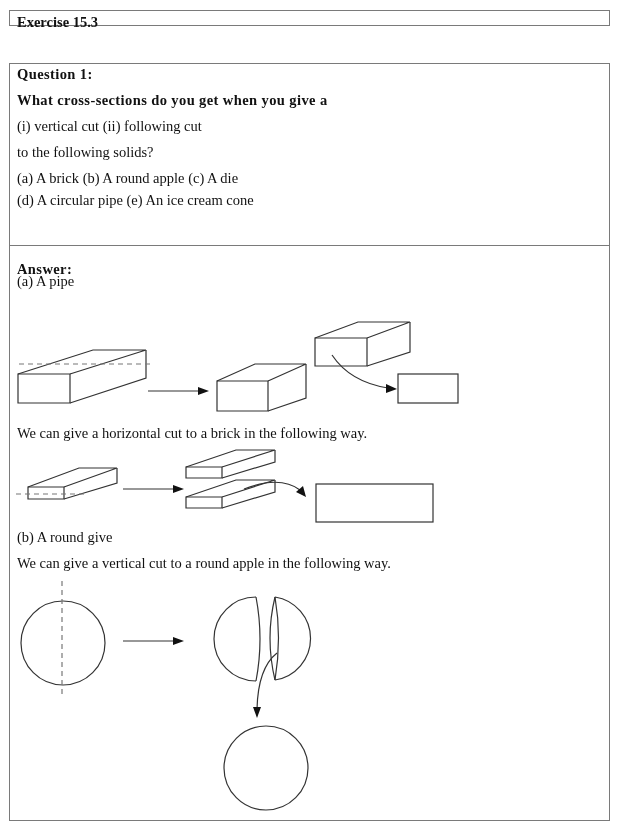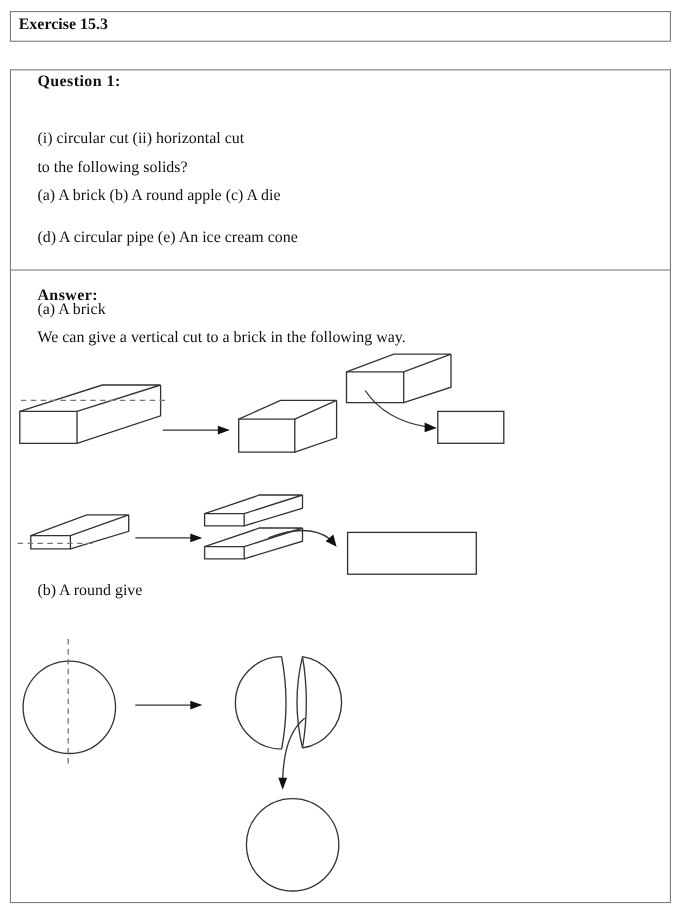--- a/index.html
+++ b/index.html
@@ -1,48 +1,48 @@
 <!DOCTYPE html>
 <html><head>
 <meta charset="utf-8">
 <style>
   html, body { margin: 0; padding: 0; background: #ffffff; }
   body { width: 619px; height: 829px; position: relative; overflow: hidden;
          font-family: "Liberation Serif", "DejaVu Serif", serif; color: #111; }
   .box { position: absolute; border: 1px solid #7a7a7a; box-sizing: border-box; background: #fff; }
-  #title-box { left: 9px; top: 10px; width: 601px; height: 28px; padding-left: 27px; }
+  #title-box { left: 9px; top: 10px; width: 601px; height: 16px; padding-left: 27px; }
   #title-box .t { position: absolute; left: 7px; top: 3px; font-size: 14.5px; font-weight: bold; }
   #main-box { left: 9px; top: 63px; width: 601px; height: 758px; }
   .divider { position: absolute; left: 0; right: 0; top: 181px; height: 0; border-top: 1px solid #7a7a7a; }
-  .line { position: absolute; left: 7px; font-size: 14.5px; white-space: nowrap; margin-left: 17px; }
+  .line { position: absolute; left: 7px; font-size: 14.5px; white-space: nowrap; }
   .bold { font-weight: bold; letter-spacing: 0.4px; }
   svg.fig { position: absolute; left: 0; overflow: visible; }
   svg.fig * { fill: none; stroke: #333; stroke-width: 1.2; }
   svg.fig .dash { stroke: #777; stroke-dasharray: 5 4; }
   svg.fig .ah { fill: #111; stroke: none; }
 </style>
 </head>
 <body>
 
 <div class="box" id="title-box">
   <span class="t">Exercise 15.3</span>
 </div>
 
 <div class="box" id="main-box">
   <div class="line bold" style="top:2px">Question 1:</div>
-  <div class="line" style="top:54px">(i) circular cut (ii) horizontal cut</div>
+  <div class="line bold" style="top:28px">What cross-sections do you get when you give a</div>
+  <div class="line" style="top:54px">(i) vertical cut (ii) following cut</div>
   <div class="line" style="top:80px">to the following solids?</div>
   <div class="line" style="top:106px">(a) A brick (b) A round apple (c) A die</div>
-  <div class="line" style="top:144px">(d) A circular pipe (e) An ice cream cone</div>
+  <div class="line" style="top:128px">(d) A circular pipe (e) An ice cream cone</div>
 
   <div class="divider"></div>
 
   <div class="line bold" style="top:197px">Answer:</div>
-  <div class="line" style="top:209px">(a) A brick</div>
-  <div class="line" style="top:235px">We can give a vertical cut to a brick in the following way.</div>
+  <div class="line" style="top:209px">(a) A pipe</div>
 
   <svg class="fig" style="top:255px" width="600" height="100" viewBox="0 0 600 100">
     <g>
       <polygon points="8,55 60,55 60,84 8,84"></polygon>
       <polyline points="8,55 83,31 136,31 60,55"></polyline>
       <polyline points="136,31 136,59 60,84"></polyline>
     </g>
     <line class="dash" x1="9" y1="45" x2="142" y2="45"></line>
     <g>
       <line x1="138" y1="72" x2="190" y2="72"></line>
@@ -58,20 +58,21 @@
       <polyline points="305,19 348,3 400,3 357,19"></polyline>
       <polyline points="400,3 400,33 357,47"></polyline>
     </g>
     <g>
       <path d="M 322,36 Q 340,63 378,69"></path>
       <polygon class="ah" points="387,70 376,65 376,74"></polygon>
     </g>
     <rect x="388" y="55" width="60" height="29"></rect>
   </svg>
 
+  <div class="line" style="top:361px">We can give a horizontal cut to a brick in the following way.</div>
 
   <svg class="fig" style="top:383px" width="600" height="80" viewBox="0 0 600 80">
     <g>
       <polygon points="18,40 54,40 54,52 18,52"></polygon>
       <polyline points="18,40 69,21 107,21 54,40"></polyline>
       <polyline points="107,21 107,36 54,52"></polyline>
     </g>
     <line class="dash" x1="6" y1="47" x2="76" y2="47"></line>
     <g>
       <line x1="113" y1="42" x2="165" y2="42"></line>
@@ -88,20 +89,21 @@
       <polyline points="265,33 265,45 212,61"></polyline>
     </g>
     <g>
       <path d="M 234,42 Q 270,28 290,43"></path>
       <polygon class="ah" points="296,50 286,45 293,39"></polygon>
     </g>
     <rect x="306" y="37" width="117" height="38"></rect>
   </svg>
 
   <div class="line" style="top:465px">(b) A round give</div>
+  <div class="line" style="top:491px">We can give a vertical cut to a round apple in the following way.</div>
 
   <svg class="fig" style="top:517px" width="600" height="240" viewBox="0 0 600 240">
     <circle cx="53" cy="62" r="42"></circle>
     <line class="dash" x1="52" y1="0" x2="52" y2="117"></line>
     <g>
       <line x1="113" y1="60" x2="165" y2="60"></line>
       <polygon class="ah" points="174,60 163,56 163,64"></polygon>
     </g>
     <g>
       <path d="M 246,16 A 42,42 0 0 0 246,100"></path>

